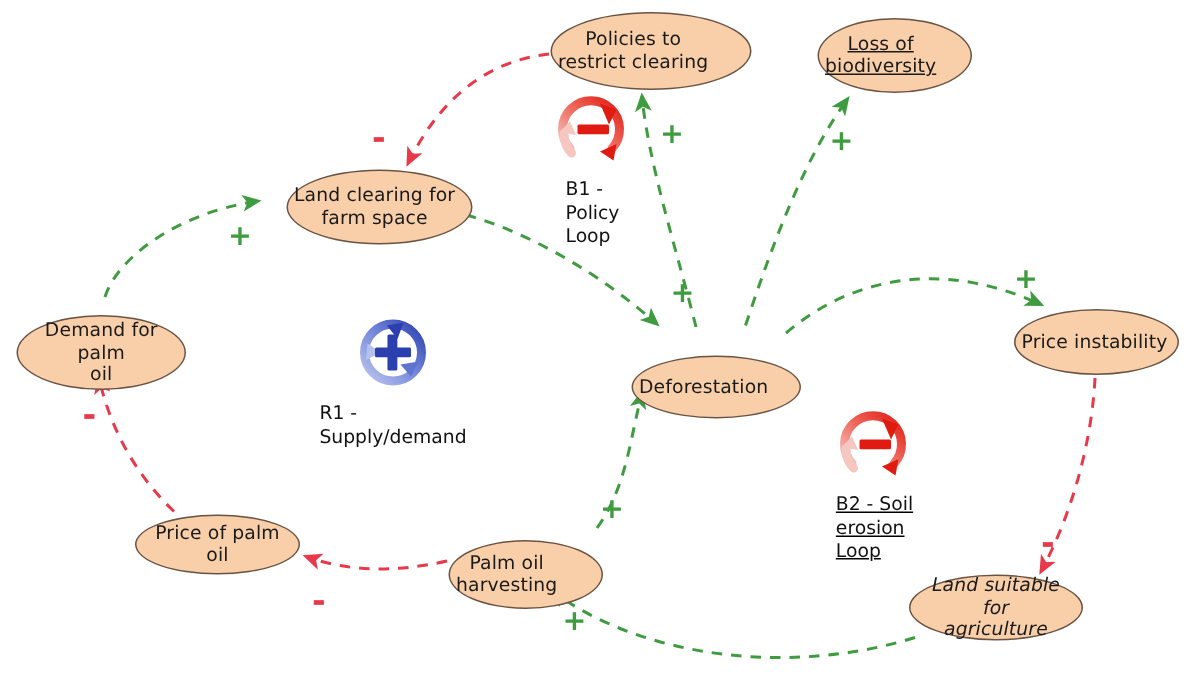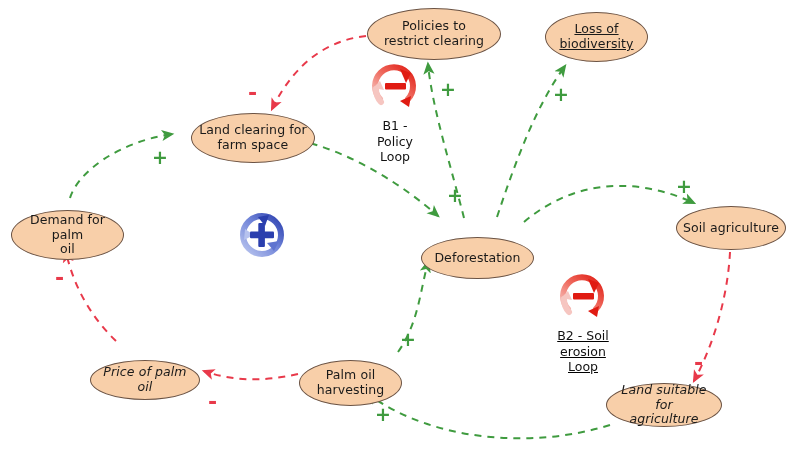--- a/index.html
+++ b/index.html
@@ -6,38 +6,37 @@
   body{
     width:800px;height:461px;
     background:#ffffff;
     font-family:"DejaVu Sans", sans-serif;
     overflow:hidden;
     position:relative;
   }
   #canvas{position:absolute;left:0;top:0;width:800px;height:461px;}
   .node{
     position:absolute;
-    display:flex;align-items:center;justify-content:center;
+    display:flex;align-items:center;
     text-align:center;
     background:#f8cfa9;
     border:1.6px solid #6b5344;
     border-radius:50%;
     color:#1a1a1a;
     font-size:12.5px;
     line-height:1.18;
     letter-spacing:.1px;
     box-sizing:border-box;
     z-index:5;
   }
   .node span{display:block;padding:0 4px;}
   .loop{position:absolute;z-index:4;display:flex;flex-direction:column;align-items:center;}
   .loop .glyph{width:56px;height:56px;}
   .loop .caption{
     margin-top:4px;
-    text-align:center;
     font-size:12.5px;
     line-height:1.25;
     color:#111;
     white-space:pre-line;
   }
   .sign{
     position:absolute;
     font-size:19px;
     font-weight:bold;
     z-index:6;
@@ -92,23 +91,23 @@
 <div class="node" style="left:191px;top:113px;width:124px;height:50px;">
   <span>Land clearing for<br>farm space</span>
 </div>
 <div class="node" style="left:11px;top:210px;width:113px;height:50px;">
   <span>Demand for palm<br>oil</span>
 </div>
 <div class="node" style="left:421px;top:237px;width:113px;height:42px;">
   <span>Deforestation</span>
 </div>
 <div class="node" style="left:676px;top:206px;width:110px;height:44px;">
-  <span>Soil agriculture</span>
+  <span>Price instability</span>
 </div>
-<div class="node" style="left:90px;top:360px;width:110px;height:40px;font-style:italic;">
+<div class="node" style="left:90px;top:343px;width:110px;height:40px;">
   <span>Price of palm oil</span>
 </div>
 <div class="node" style="left:299px;top:360px;width:103px;height:46px;">
   <span>Palm oil<br>harvesting</span>
 </div>
 <div class="node" style="left:606px;top:383px;width:116px;height:44px;font-style:italic;">
   <span>Land suitable for<br>agriculture</span>
 </div>
 
 <div class="loop" style="left:364px;top:58px;width:62px;">
@@ -143,20 +142,21 @@
         </linearGradient>
       </defs>
       <circle cx="28" cy="28" r="19" fill="none" stroke="url(#r1grad)" stroke-width="6"></circle>
       <path d="M24,10 L35,8 L31,19 Z" fill="#2b3fae"></path>
       <path d="M45,34 L40,44 L33,36 Z" fill="#5f74d0"></path>
       <path d="M11,22 L20,28 L10,33 Z" fill="#b6c2ee"></path>
       <rect x="24.3" y="16" width="6.6" height="24" rx="1" fill="#2b3fae"></rect>
       <rect x="16" y="24.6" width="24" height="6.6" rx="1" fill="#2b3fae"></rect>
     </svg>
   </span>
+  <span class="caption">R1 -<br>Supply/demand</span>
 </div>
 
 <div class="loop" style="left:545px;top:268px;width:76px;text-decoration:underline;">
   <span class="glyph">
     <svg viewBox="0 0 56 56" width="56" height="56" xmlns="http://www.w3.org/2000/svg">
       <path d="M13,41 A19,19 0 1 1 41,41" fill="none" stroke="url(#b1grad)" stroke-width="6" stroke-linecap="round"></path>
       <path d="M14,44 A19,19 0 0 1 9,31" fill="none" stroke="#f6c6c1" stroke-width="6" stroke-linecap="round"></path>
       <path d="M33,11 L44,15 L39,25 Z" fill="#e01b12"></path>
       <path d="M44,38 L42,49 L33,43 Z" fill="#e01b12"></path>
       <path d="M6,30 L13,23 L17,32 Z" fill="#f6c6c1"></path>

